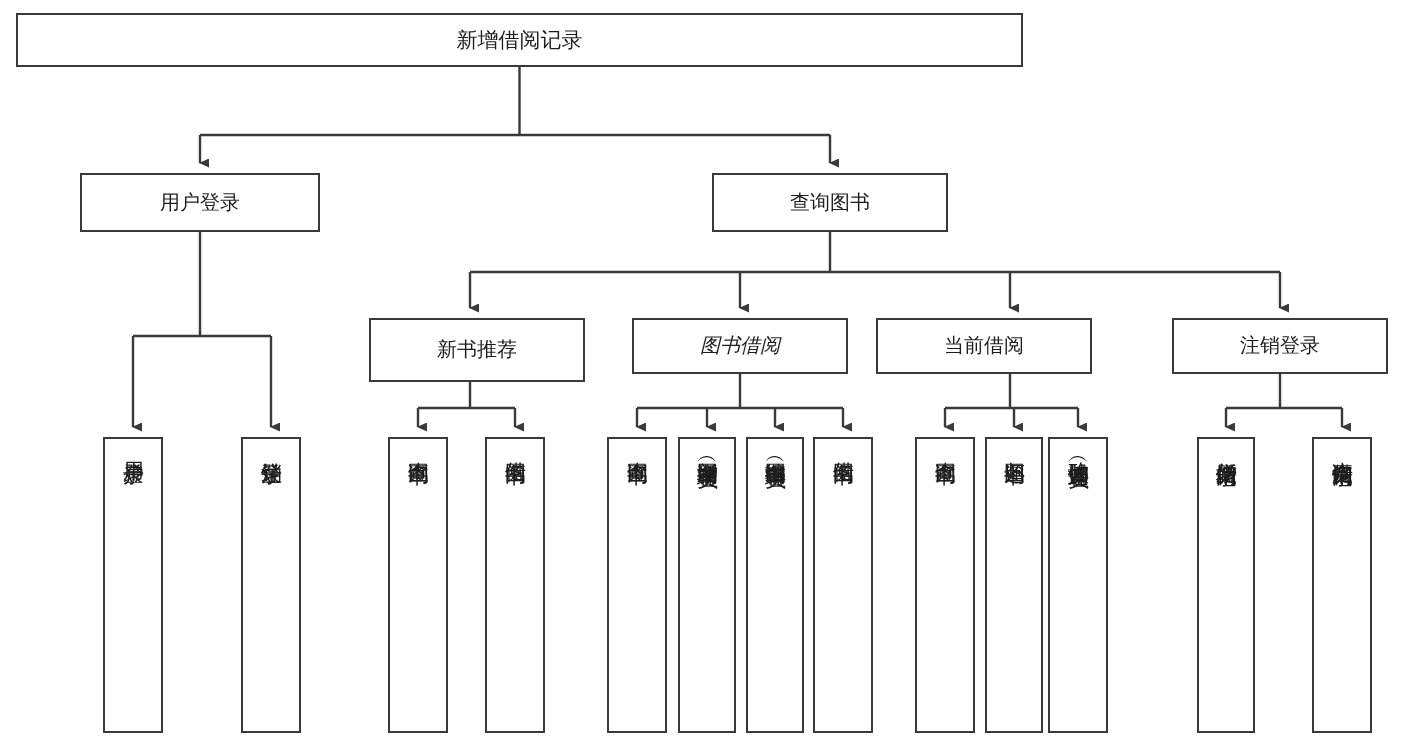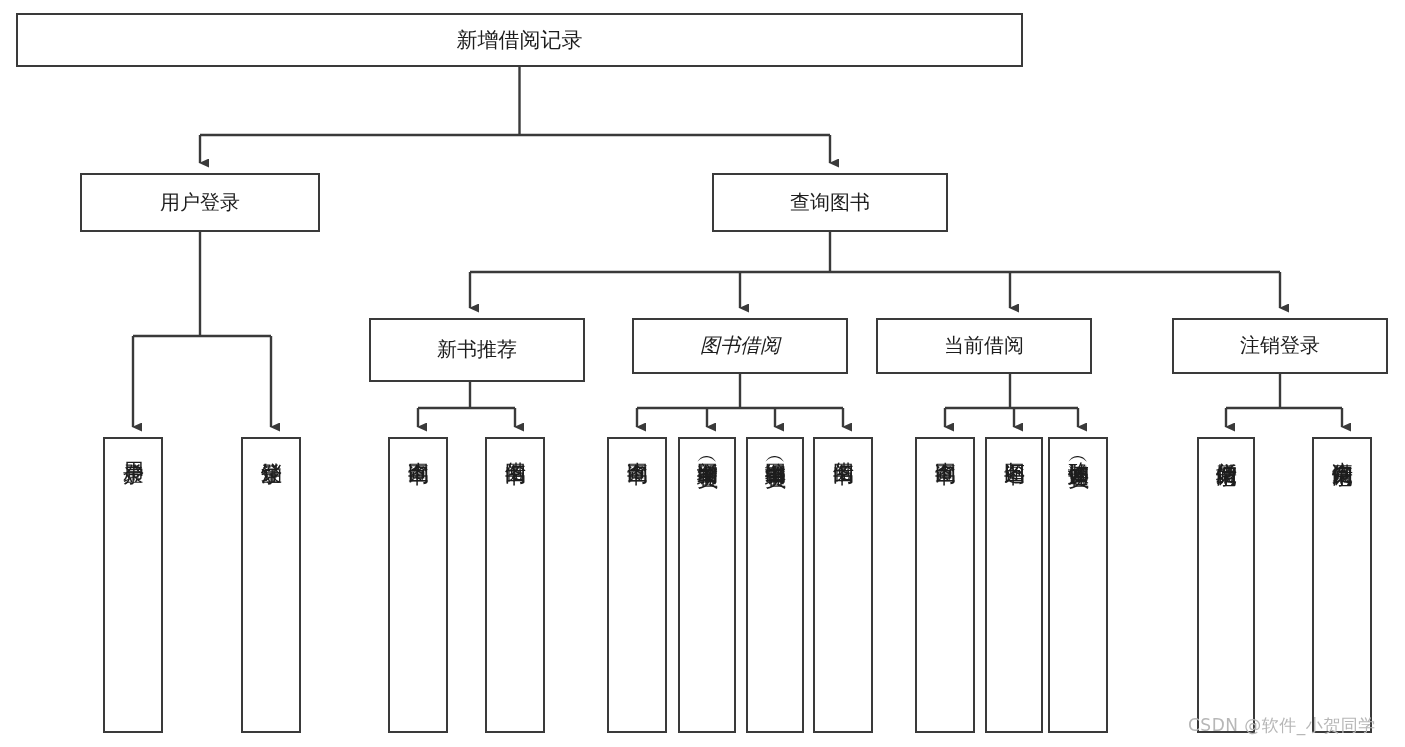--- a/index.html
+++ b/index.html
@@ -176,14 +176,13 @@
         <span class="label">确认归还（管理员）</span>
       </div>
       <div class="node leaf" style="left: 1197px; top: 437px; width: 58px; height: 296px;">
         <span class="label">新增借阅记录</span>
       </div>
       <div class="node leaf" style="left: 1312px; top: 437px; width: 60px; height: 296px;">
         <span class="label">查询借阅记录</span>
       </div>
     </div>
 
-  <div class="watermark">CSDN @软件_小贺同学</div>
 </div>
 
 </body></html>

